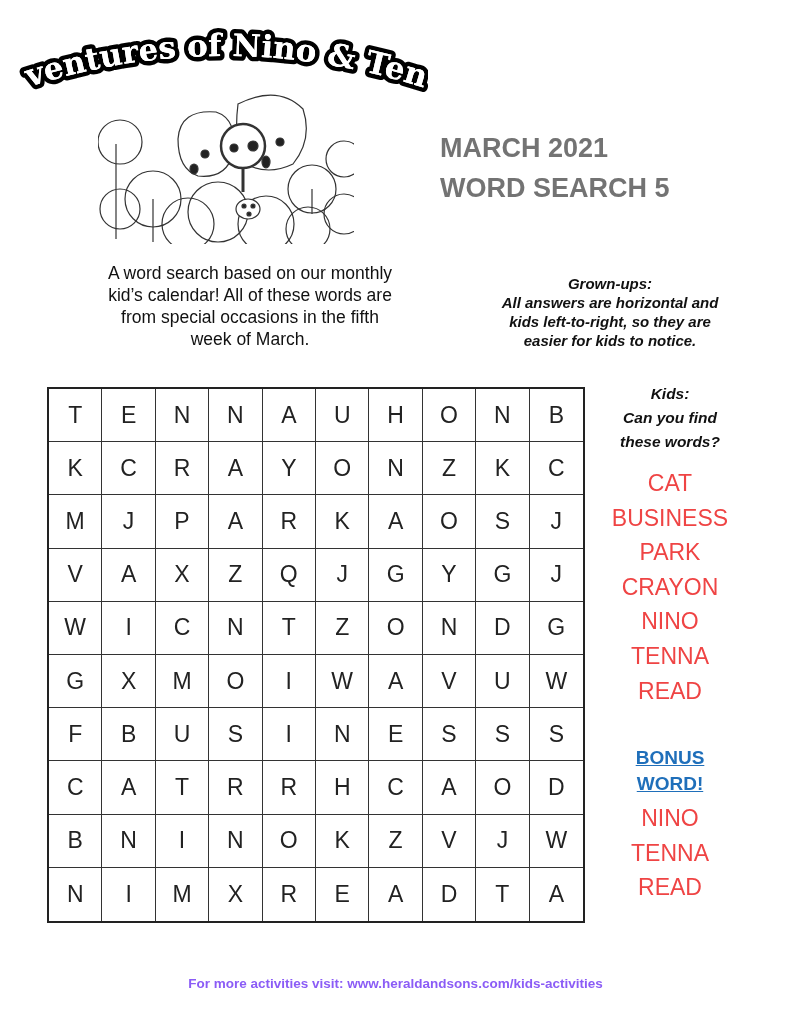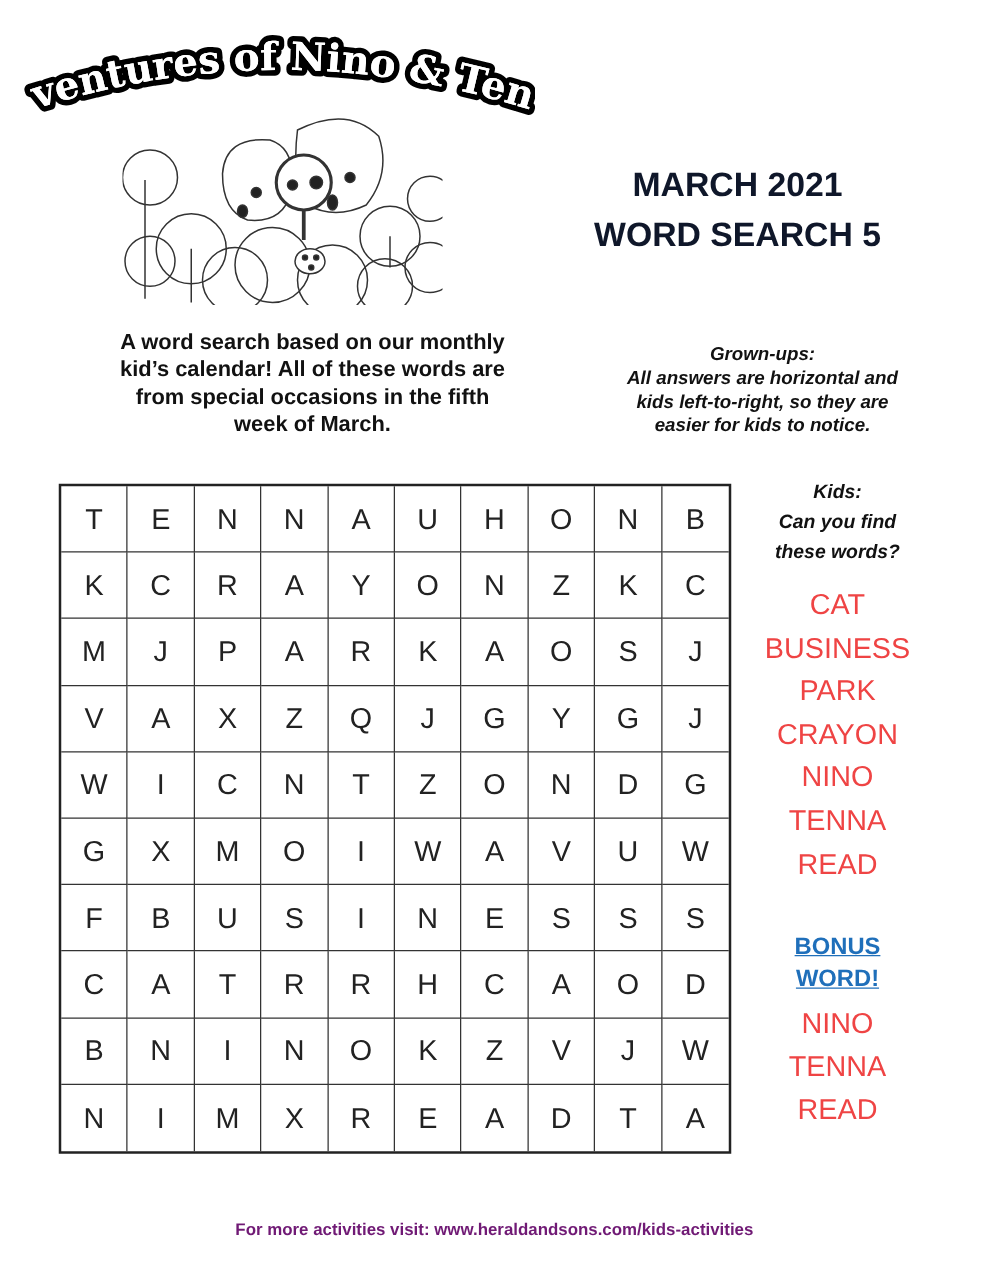--- a/index.html
+++ b/index.html
@@ -8,45 +8,45 @@
 
   
   #logo { left:18px; top:16px; width:410px; height:80px; }
   #logo svg { width:100%; height:100%; }
 
   
   #illustration { left:98px; top:84px; width:256px; height:160px; }
   #illustration svg { width:100%; height:100%; }
 
   
-  #title { left:440px; top:128px; width:300px; text-align:center; font-weight:bold; font-size:27px; line-height:40px; color:#0f172a; }
-
-  
-  #intro { left:50px; top:262px; width:400px; text-align:center; font-weight:bold; font-size:17.5px; line-height:22px; }
+  #title { left:440px; top:128px; width:300px; font-weight:bold; font-size:27px; line-height:40px; color:#737373; }
+
+  
+  #intro { left:50px; top:262px; width:400px; text-align:center; font-weight:normal; font-size:17.5px; line-height:22px; }
 
   
   #grownups { left:460px; top:262px; width:300px; text-align:center; font-weight:bold; font-style:italic; font-size:15px; line-height:19px;margin-top:12px; }
 
   
   #grid { left:47px; top:387px; width:538px; height:536px; border:2px solid #222; box-sizing:border-box;
           display:grid; grid-template-columns:repeat(10, 1fr); grid-template-rows:repeat(10, 1fr); }
   .cell { border-right:1.5px solid #333; border-bottom:1.5px solid #333; display:flex; align-items:center; justify-content:center;
           font-size:23px; color:#222; font-family:"Liberation Sans", sans-serif; }
   .cell.lastcol { border-right:none; }
   .cell.lastrow { border-bottom:none; }
 
   
   #kids { left:595px; top:382px; width:150px; text-align:center; font-weight:bold; font-style:italic; font-size:15.5px; line-height:24px; }
   #wordlist { left:595px; top:466px; width:150px; text-align:center; }
   .word { font-size:23px; line-height:34.6px; color:#ef4444; }
   #bonus { left:595px; top:745px; width:150px; text-align:center; font-weight:bold; font-size:19px; line-height:26px; color:#1f6fba; text-decoration:underline; }
   #bonuslist { left:595px; top:801px; width:150px; text-align:center; }
 
   
-  #footer { left:0; top:976px; width:791px; text-align:center; font-weight:bold; font-size:13.5px; color:#701a75; }
+  #footer { left:0; top:976px; width:791px; text-align:center; font-weight:bold; font-size:13.5px; color:#8b5cf6; }
 </style>
 </head>
 <body>
 
 <div id="logo" class="abs">
   <svg viewBox="0 0 410 80">
     <defs>
       <path id="arcPath" d="M 14 70 Q 205 10 400 70"></path>
     </defs>
     <text font-family="DejaVu Serif, serif" font-weight="bold" font-size="31" fill="#fff" stroke="#000" stroke-width="9" stroke-linejoin="round" paint-order="stroke">

